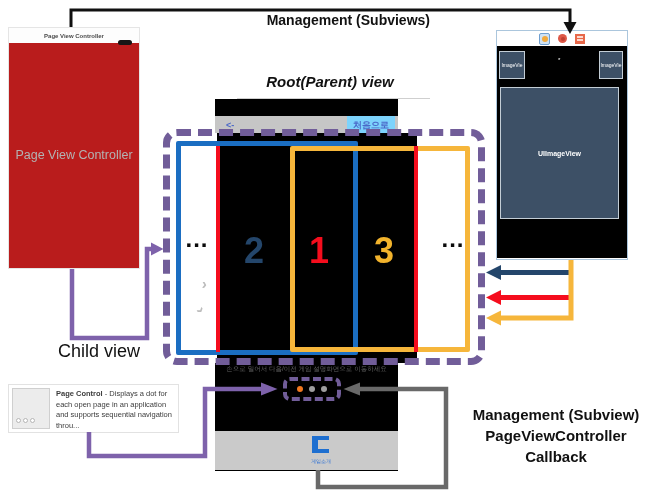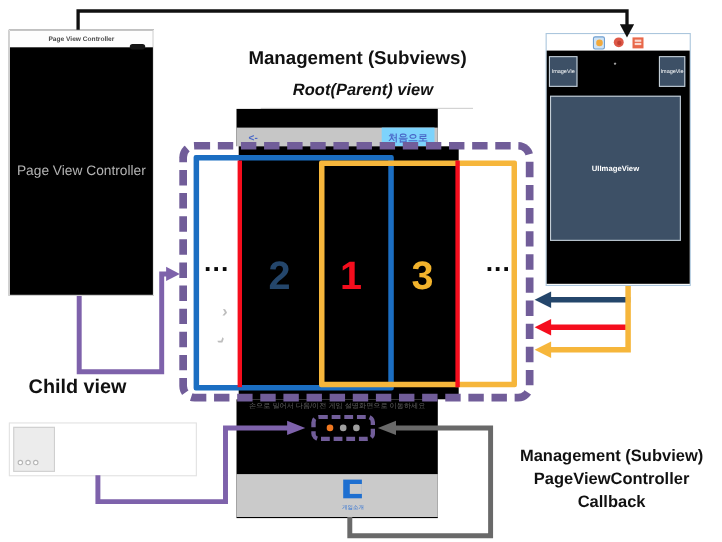--- a/index.html
+++ b/index.html
@@ -1,29 +1,29 @@
 <!DOCTYPE html>
 <html><head>
 <meta charset="utf-8">
 <style>
   html,body{margin:0;padding:0;background:#fff;}
   #canvas{position:relative;width:656px;height:493px;background:#fff;overflow:hidden;
           font-family:"Liberation Sans",sans-serif;color:#111;}
   .abs{position:absolute;}
 
   
-  .lbl-management{left:220px;top:12px;width:210px;font-size:17px;font-weight:bold;text-align:center;margin-top:31px;}
+  .lbl-management{left:220px;top:12px;width:210px;font-size:14px;font-weight:bold;text-align:right;}
   .lbl-root{left:230px;top:73px;width:200px;font-size:15px;font-weight:bold;text-align:center;font-style:italic;}
-  .lbl-child{left:26px;top:341px;width:114px;font-size:18px;font-weight:bold;text-align:left;}
+  .lbl-child{left:26px;top:341px;width:114px;font-size:18px;font-weight:normal;text-align:right;}
   .lbl-callback{left:450px;top:404px;width:212px;font-size:15px;font-weight:bold;text-align:center;line-height:21px;}
 
   .topline{left:237px;top:98px;width:193px;height:1px;background:#cfcfcf;}
 
   
-  .panel-left{left:8px;top:27px;width:132px;height:242px;background:#000000;border:1px solid #e5e5e5;box-sizing:border-box;}
+  .panel-left{left:8px;top:27px;width:132px;height:242px;background:#b91c1c;border:1px solid #e5e5e5;box-sizing:border-box;}
   .pl-titlebar{position:absolute;left:0;top:0;width:100%;height:15px;background:#fdfdfd;
                font-size:6px;font-weight:bold;color:#4a4a4a;text-align:center;line-height:16px;}
   .pl-dash{position:absolute;right:7px;top:12px;width:14px;height:5px;background:#161616;border-radius:2.5px;}
   .pl-body-text{position:absolute;left:0;top:120px;width:100%;text-align:center;color:#b3b3b3;font-size:12.5px;}
 
   
   .panel-right{left:496px;top:30px;width:132px;height:230px;background:#fff;border:1px solid #abc6dd;box-sizing:border-box;}
   .pr-header{position:absolute;left:0;top:0;width:100%;height:15px;display:flex;justify-content:center;align-items:center;gap:8px;}
   .ic-app{width:11px;height:12px;background:#cfe3f5;border:1px solid #6f9fd0;border-radius:2px;position:relative;box-sizing:border-box;}
   .ic-app::after{content:"";position:absolute;left:1.5px;top:2px;width:6px;height:6px;border-radius:50%;background:#f2a93b;}
@@ -162,20 +162,24 @@
   </div>
 
   <div class="abs pc-box">
     <div class="pc-icon">
       <span class="pc-icon-dots">
           <span></span>
           <span></span>
           <span></span>
         </span>
     </div>
+    <div class="pc-text">
+      <b>Page Control</b>
+      <span>- Displays a dot for each open page in an application and supports sequential navigation throu...</span>
+    </div>
   </div>
 
   <svg class="arrows" viewBox="0 0 656 493">
 
     <path d="M71 27 L71 10 L570 10 L570 24" fill="none" stroke="#101010" stroke-width="3"></path>
     <polygon points="563.5,22 576.5,22 570,34" fill="#101010"></polygon>
 
     <path d="M72 269 L72 338 L147 338 L147 249 L152 249" fill="none" stroke="#7e62ab" stroke-width="4.5"></path>
     <polygon points="151,242.5 163.5,249 151,255.5" fill="#7e62ab"></polygon>
 

